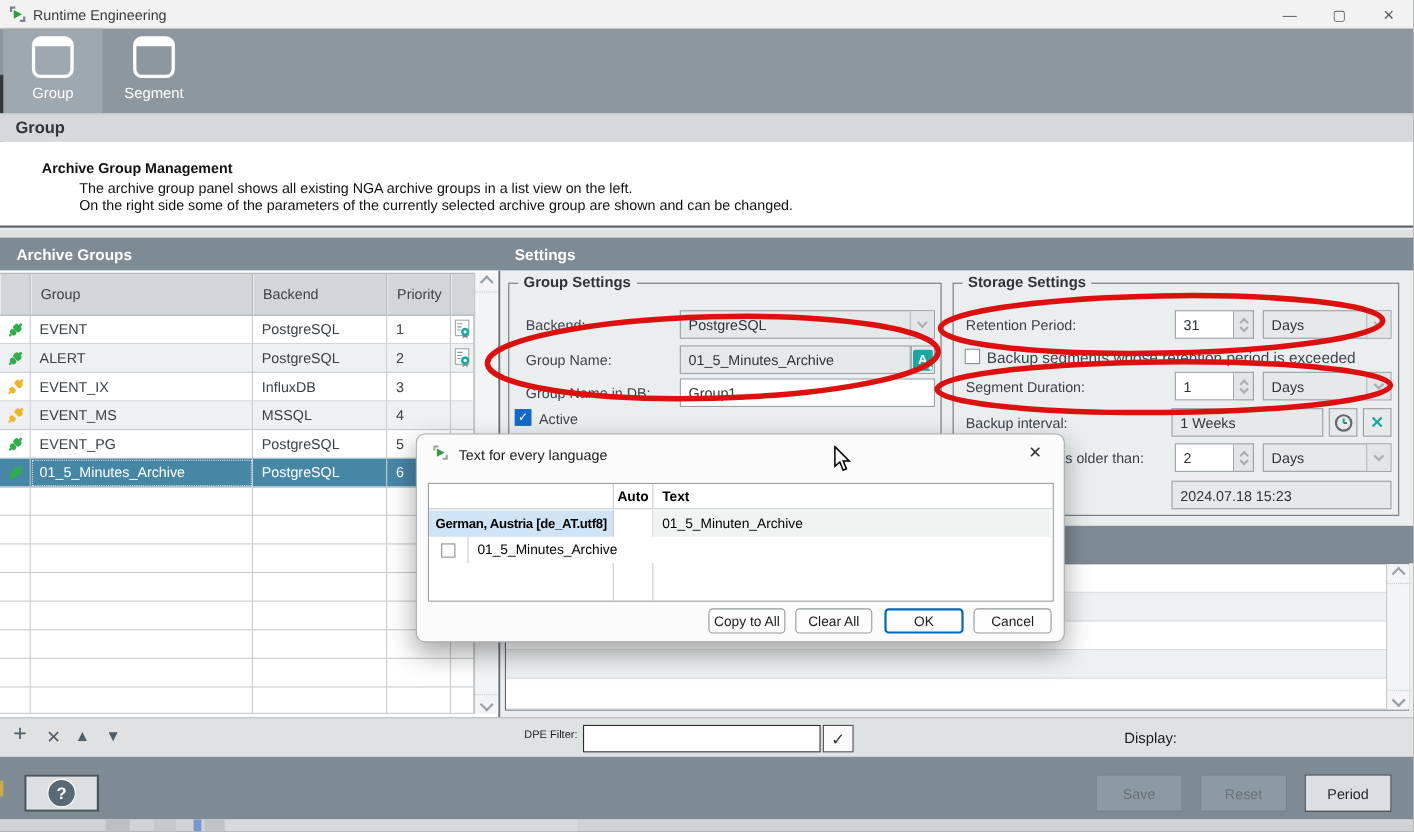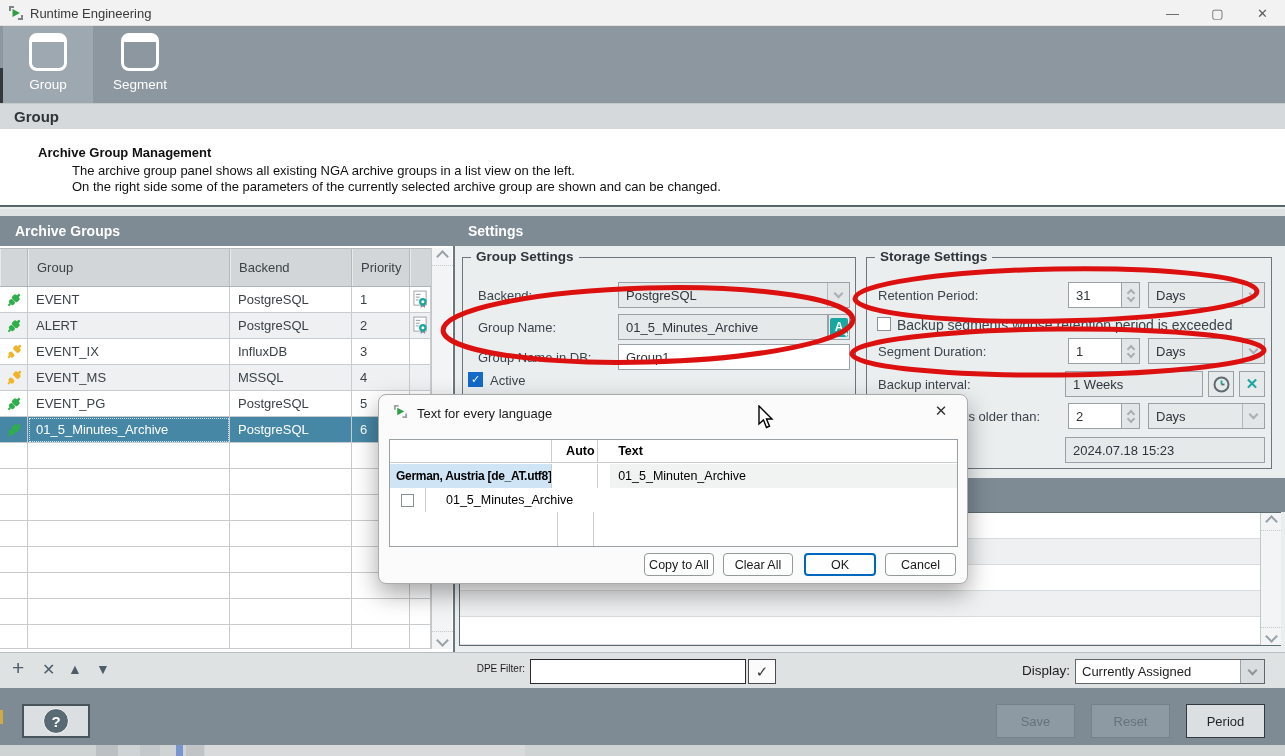--- a/index.html
+++ b/index.html
@@ -103,21 +103,21 @@
 
   
   .taskbar { left:0; top:745px; width:1285px; height:11px; background:#cfd3d4; }
   .edge-mark { left:0; top:710px; width:3px; height:14px; background:#d0ab42; }
 
   
   .dialog { left:378px; top:394px; width:590px; height:190px; background:#fbfbfb; border:1px solid #ababab; border-radius:8px; box-shadow:0 10px 24px rgba(0,0,0,.35); z-index:50; }
   .dlg-title { position:absolute; left:38px; top:11px; font-size:13px; color:#1b1b1b; }
   .dlg-close { position:absolute; right:14px; top:5px; width:24px; height:22px; display:flex; align-items:center; justify-content:center; font-size:15px; color:#333; }
   .dlg-table { position:absolute; left:10px; top:44px; width:569px; height:108px; border:1px solid #9aa0a3; background:#fff; }
-  .dt-row { position:absolute; left:0; width:567px; display:flex;gap:12px; }
+  .dt-row { position:absolute; left:0; width:567px; display:flex; }
   .dt-c { border-right:1px solid #c9cdcf; display:flex; align-items:center; overflow:hidden; white-space:nowrap; }
   .dt-lang { width:168px; padding-left:6px; font-size:12px; letter-spacing:-0.3px; }
   .dt-auto { width:36px; justify-content:center; }
   .dt-text { width:361px; padding-left:8px; font-size:12.5px; border-right:none; }
   .dlg-btn { position:absolute; top:158px; height:23px; background:#fefefe; border:1px solid #949a9c; border-radius:4px; font-size:12.5px; color:#1a1a1a; display:flex; align-items:center; justify-content:center; }
   .dlg-btn.primary { border:2px solid #0067c0; }
 
   .overlay { left:0; top:0; width:1285px; height:756px; pointer-events:none; z-index:70; }
   .cursor { left:758px; top:405px; z-index:60; pointer-events:none; }
 </style>
@@ -477,26 +477,20 @@
     <div class="tool-glyph" style="left:12px;top:3px;font-size:21px">+</div>
     <div class="tool-glyph" style="left:42px;top:7px;font-size:16px">✕</div>
     <div class="tool-glyph" style="left:68px;top:8px;font-size:14px">▲</div>
     <div class="tool-glyph" style="left:96px;top:8px;font-size:14px">▼</div>
     <div class="abs" style="left:390px;top:10px;width:135px;text-align:right;font-size:10px;color:#1c1c1c">DPE Filter:</div>
     <input class="abs dpe-input" value="" style="">
     <div class="abs chk-btn">
         <span>✓</span>
       </div>
     <div class="abs" style="left:995px;top:10px;width:75px;text-align:right;font-size:13.5px;color:#1c1c1c">Display:</div>
-    <div class="abs disp-combo">
-      <span>Currently Assigned</span>
-      <div class="arr">
-          <div class="chev down" style="width:7px;height:7px;margin-top:-3px;border-color:#8d959a"></div>
-        </div>
-    </div>
   </div>
 
   <div class="abs bot-bar">
     <div class="help-btn">
       <div class="help-circle">
           <span>?</span>
         </div>
     </div>
     <div class="act-btn dis" style="left:996px">
         <span>Save</span>

